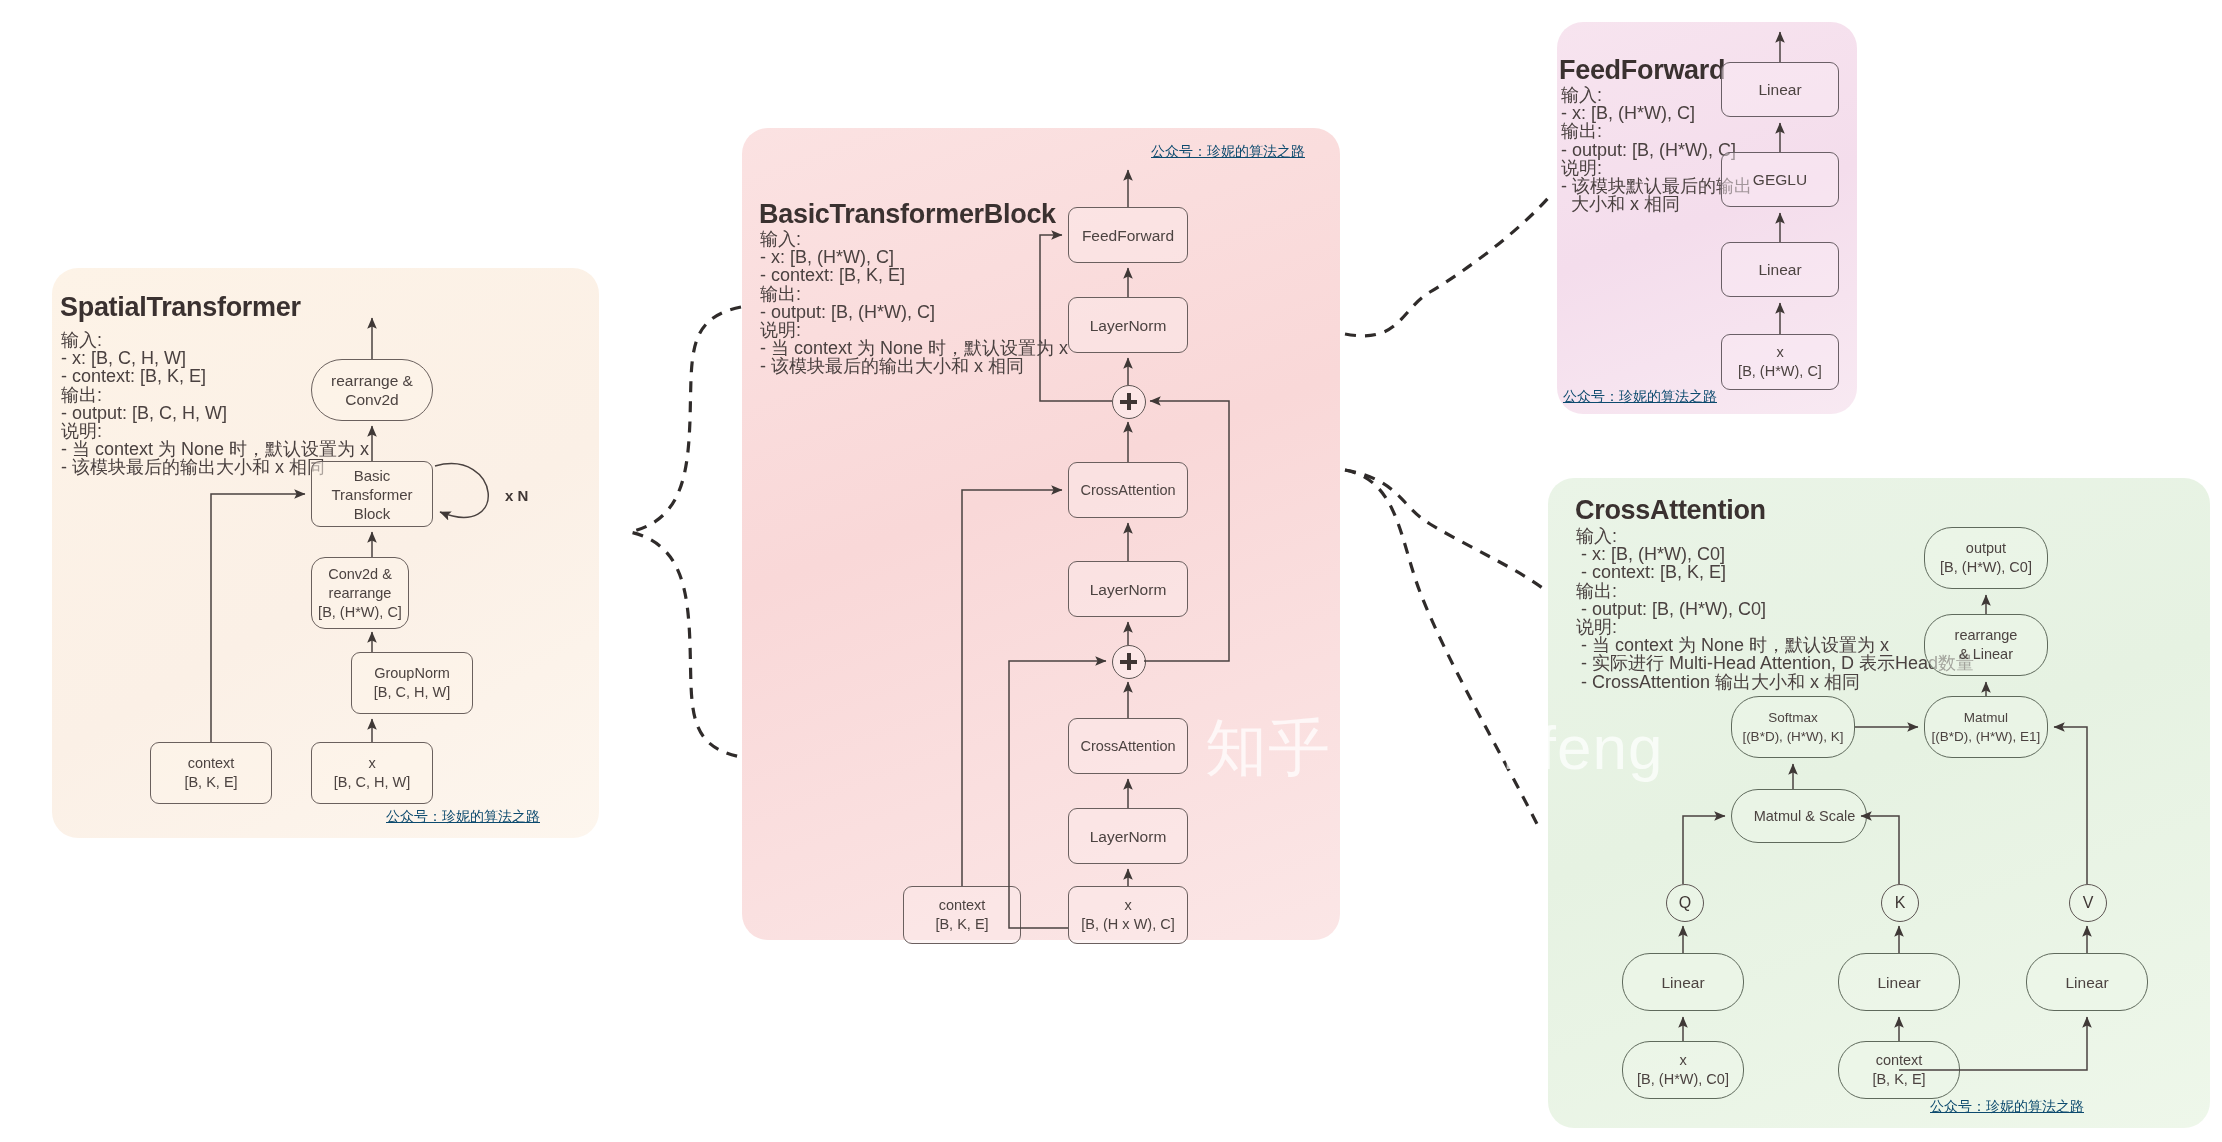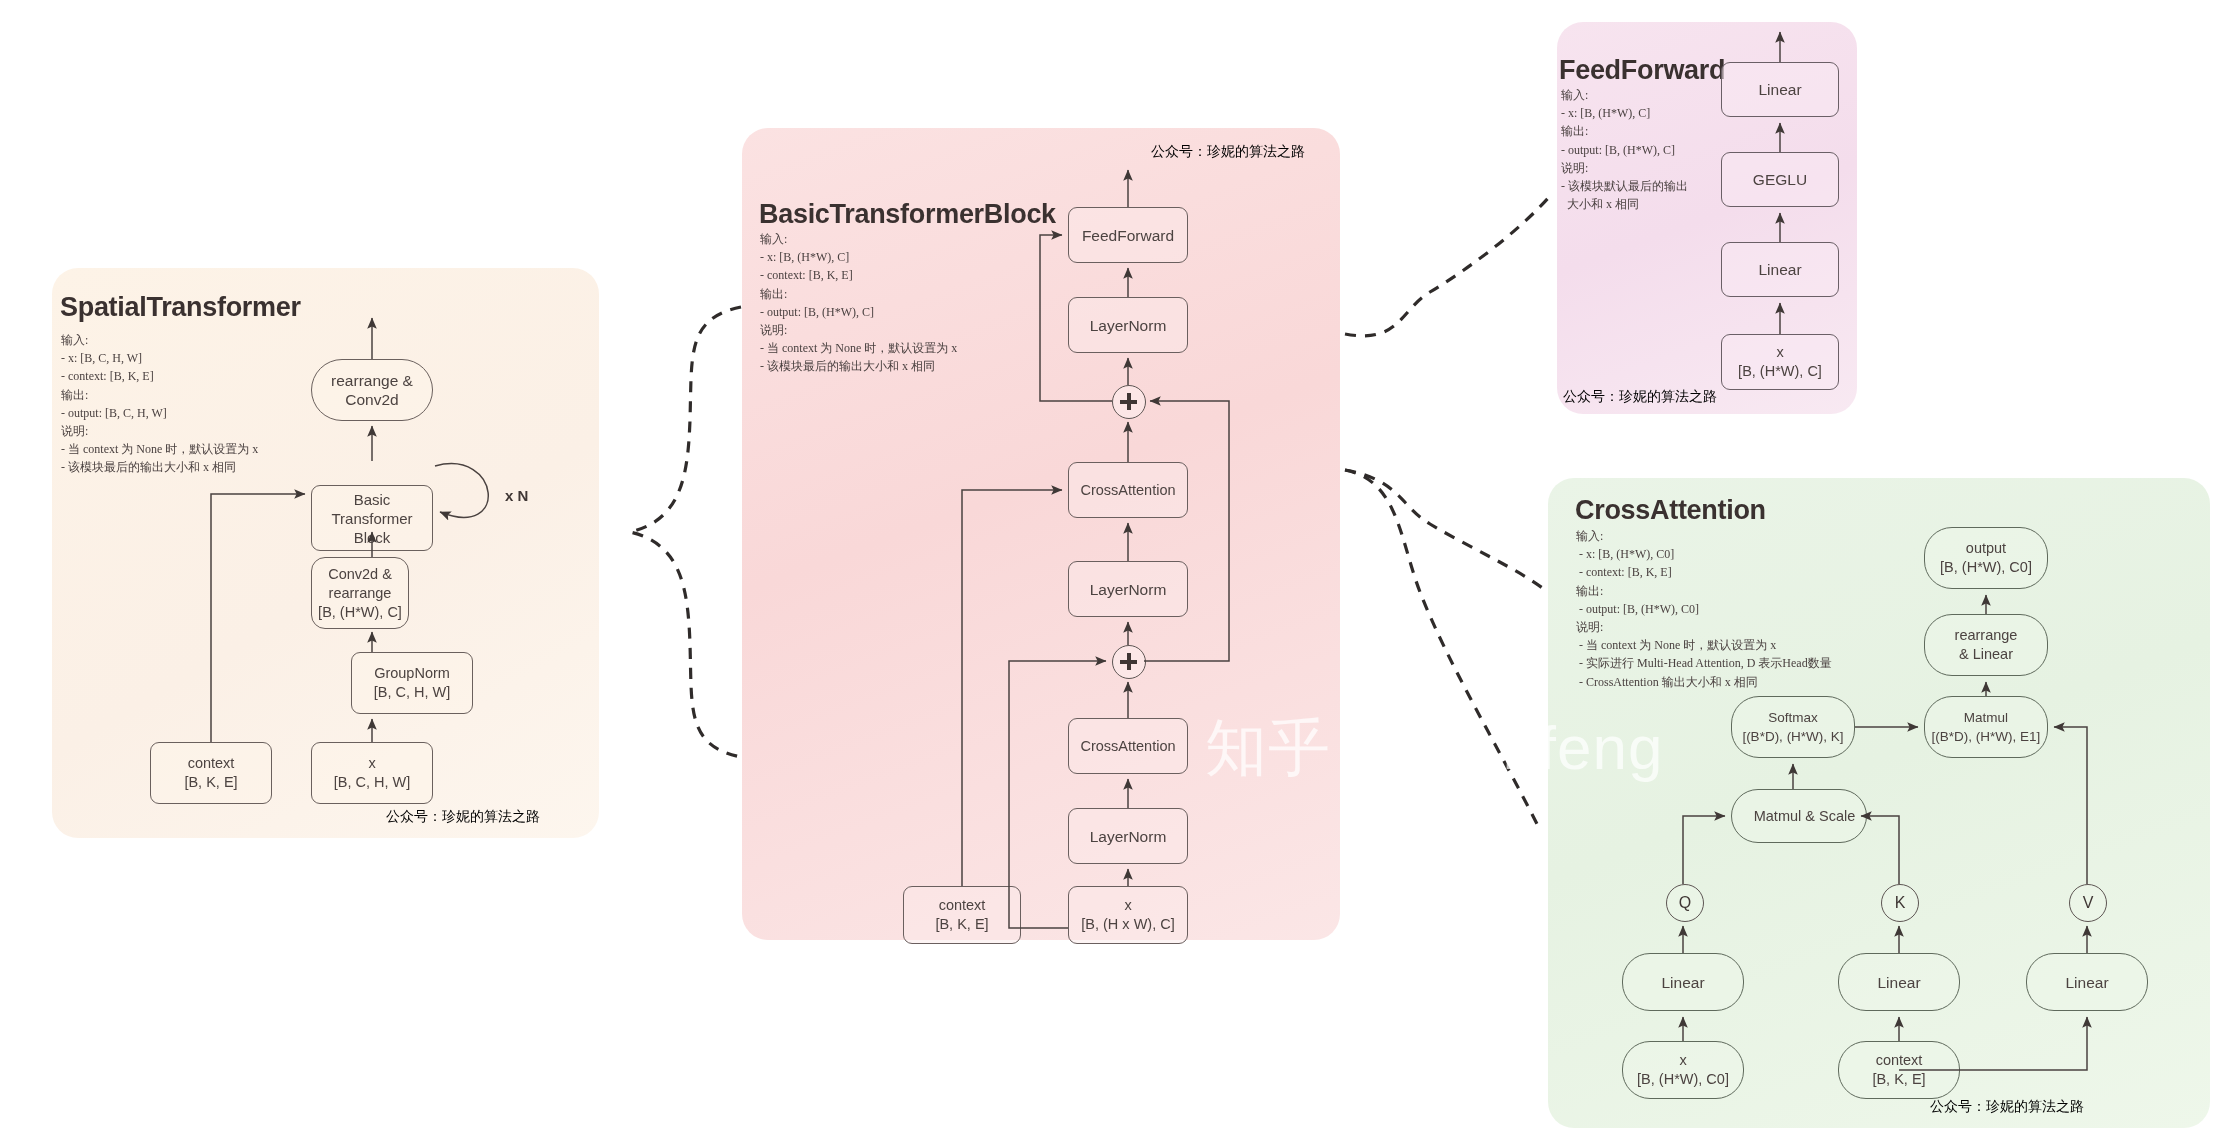--- a/index.html
+++ b/index.html
@@ -10,22 +10,22 @@
       background:linear-gradient(150deg,#fdf3e7 0%,#fbf0e6 55%,#fdf6ee 100%);}
   #basic-panel{left:742px;top:128px;width:598px;height:812px;
       background:linear-gradient(160deg,#fbe2e2 0%,#f9d8d8 45%,#fbe6e6 100%);}
   #ff-panel{left:1557px;top:22px;width:300px;height:392px;
       background:linear-gradient(160deg,#f7e4ef 0%,#f4ddec 50%,#f8e9f2 100%);}
   #ca-panel{left:1548px;top:478px;width:662px;height:650px;
       background:linear-gradient(160deg,#eaf4e7 0%,#e6f2e2 45%,#eef7ea 100%);}
 
   .ptitle{position:absolute;font-weight:bold;font-size:27px;letter-spacing:-0.3px;
           color:#3a3130;white-space:nowrap;}
-  .pdesc{position:absolute;font-size:12px;line-height:18.2px;color:#4a4140;white-space:pre;font-family:Liberation Serif, serif;}
-  .wm{position:absolute;font-size:14px;color:#000000;white-space:nowrap;}
+  .pdesc{position:absolute;font-size:18px;line-height:18.2px;color:#4a4140;white-space:pre;}
+  .wm{position:absolute;font-size:14px;color:#0c4a6e;white-space:nowrap;text-decoration:underline;}
 
   .node{position:absolute;border:1.4px solid #5d5553;border-radius:9px;
         display:flex;flex-direction:column;align-items:center;justify-content:center;
         font-size:15.5px;line-height:19px;color:#4c4341;text-align:center;box-sizing:border-box;}
   .node span{display:block;white-space:nowrap;}
   .n-orange{background:rgba(253,244,234,0.55);border-color:#6a605d;}
   .n-pink{background:rgba(252,233,233,0.5);border-color:#6a5f5e;}
   .n-mag{background:rgba(249,234,243,0.5);border-color:#6a5f66;}
   .n-green{background:rgba(237,246,233,0.55);border-color:#5f6a5c;border-radius:28px;}
 
@@ -57,21 +57,21 @@
 - output: [B, C, H, W]
 说明:
 - 当 context 为 None 时，默认设置为 x
 - 该模块最后的输出大小和 x 相同</div>
 <div class="wm" style="left:386px;top:808px;">公众号：珍妮的算法之路</div>
 
 <div class="node n-orange" style="left:311px;top:359px;width:122px;height:62px;border-radius:31px;">
   <span style="white-space:pre-line">rearrange &amp;
 Conv2d</span>
 </div>
-<div class="node n-orange" style="left:311px;top:461px;width:122px;height:66px;margin-top:24px;">
+<div class="node n-orange" style="left:311px;top:461px;width:122px;height:66px;">
   <span style="white-space:pre-line;font-size:15px;">Basic Transformer
 Block</span>
 </div>
 <div class="node n-orange" style="left:311px;top:557px;width:98px;height:72px;border-radius:14px;">
   <span style="white-space:pre-line;font-size:14.5px;">Conv2d &amp;
 rearrange
 [B, (H*W), C]</span>
 </div>
 <div class="node n-orange" style="left:311px;top:652px;width:122px;height:62px;margin-left:40px;">
   <span style="white-space:pre-line;font-size:14.5px;">GroupNorm

